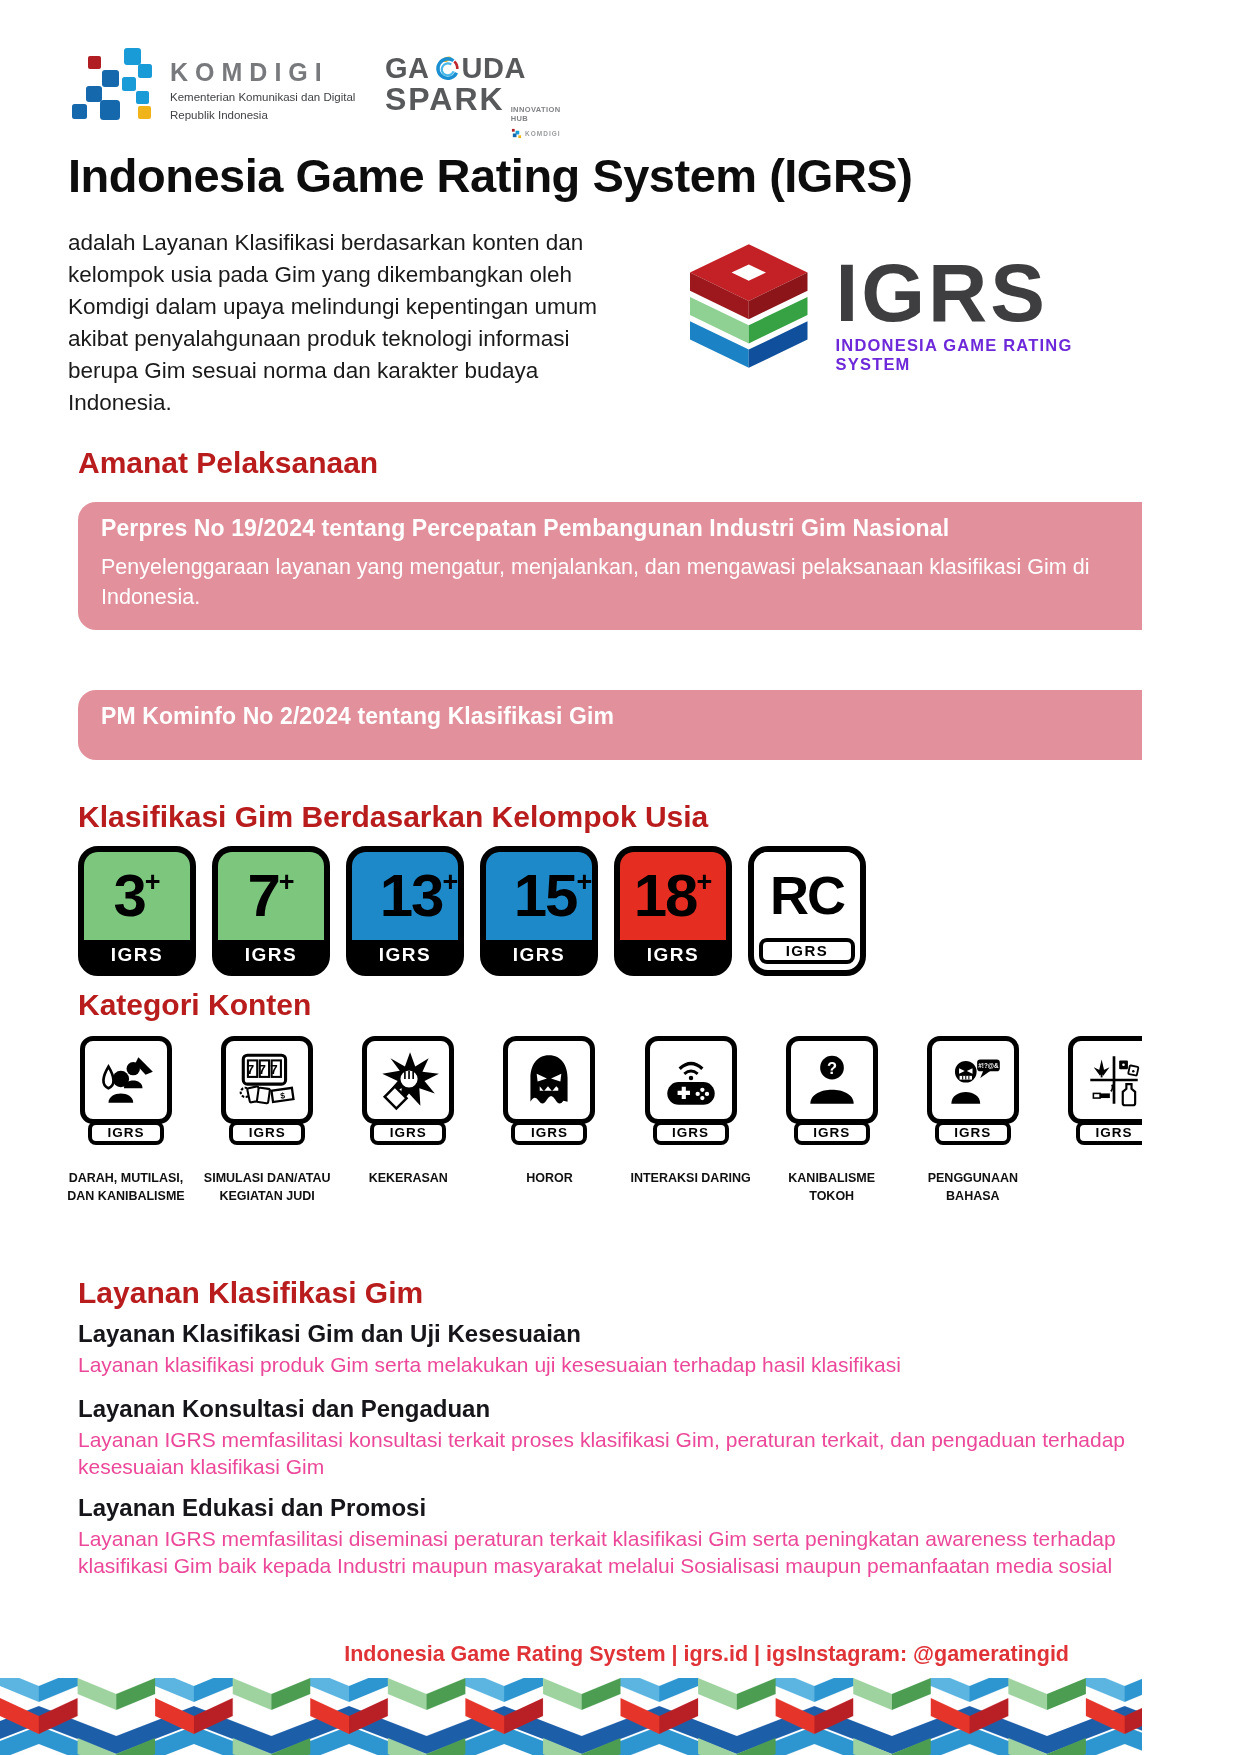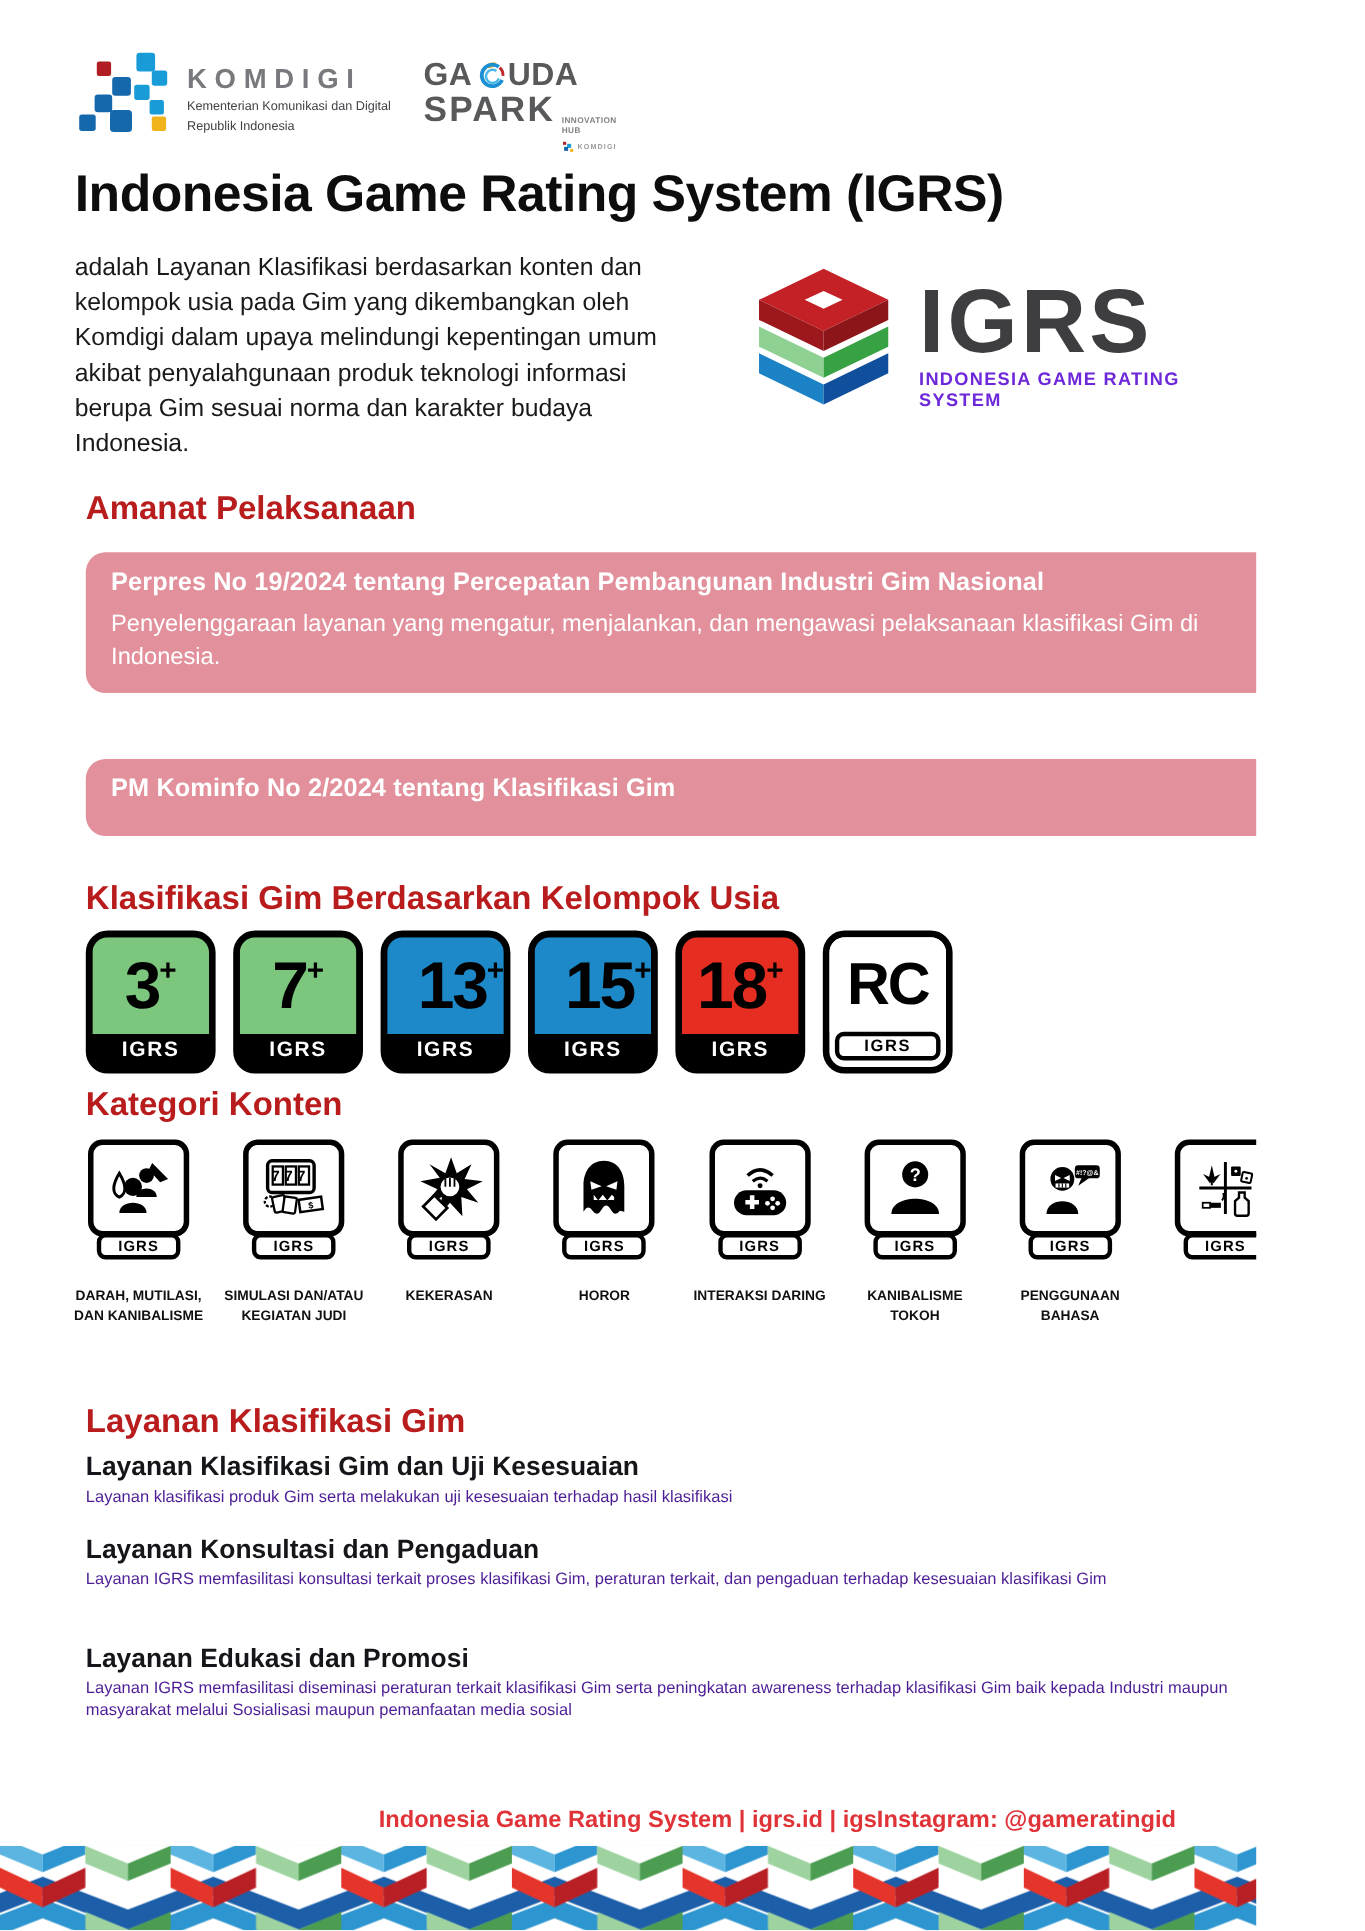--- a/index.html
+++ b/index.html
@@ -57,21 +57,21 @@
   .cat-col{width:132px;display:flex;flex-direction:column;align-items:center;}
   .cat-card{width:92px;height:88px;border:5px solid #000;border-radius:13px;background:#fff;
             box-sizing:border-box;display:flex;align-items:center;justify-content:center;}
   .cat-strip{width:76px;box-sizing:border-box;border:4px solid #000;border-radius:8px;background:#fff;
              margin-top:-3px;text-align:center;font-size:13.5px;font-weight:900;letter-spacing:1px;
              height:24px;line-height:16px;color:#000;}
   .cat-label{margin-top:24px;font-size:12.5px;font-weight:bold;line-height:1.45;text-align:center;color:#101010;}
 
   
   .svc-title{font-size:24px;font-weight:bold;color:#15151a;}
-  .svc-body{font-size:15px;color:#4c1d95;line-height:1.3;width:1095px;margin-top:3px;}
+  .svc-body{font-size:21px;color:#ec4899;line-height:1.3;width:1095px;margin-top:3px;}
 
   
   .footer-text{right:73px;top:1642px;color:#e03338;font-weight:bold;font-size:21.5px;}
   .zigzag{position:absolute;left:0;bottom:0;width:1241px;height:77px;display:block;}
 </style>
 </head>
 <body>
 
 <div class="page">
 

